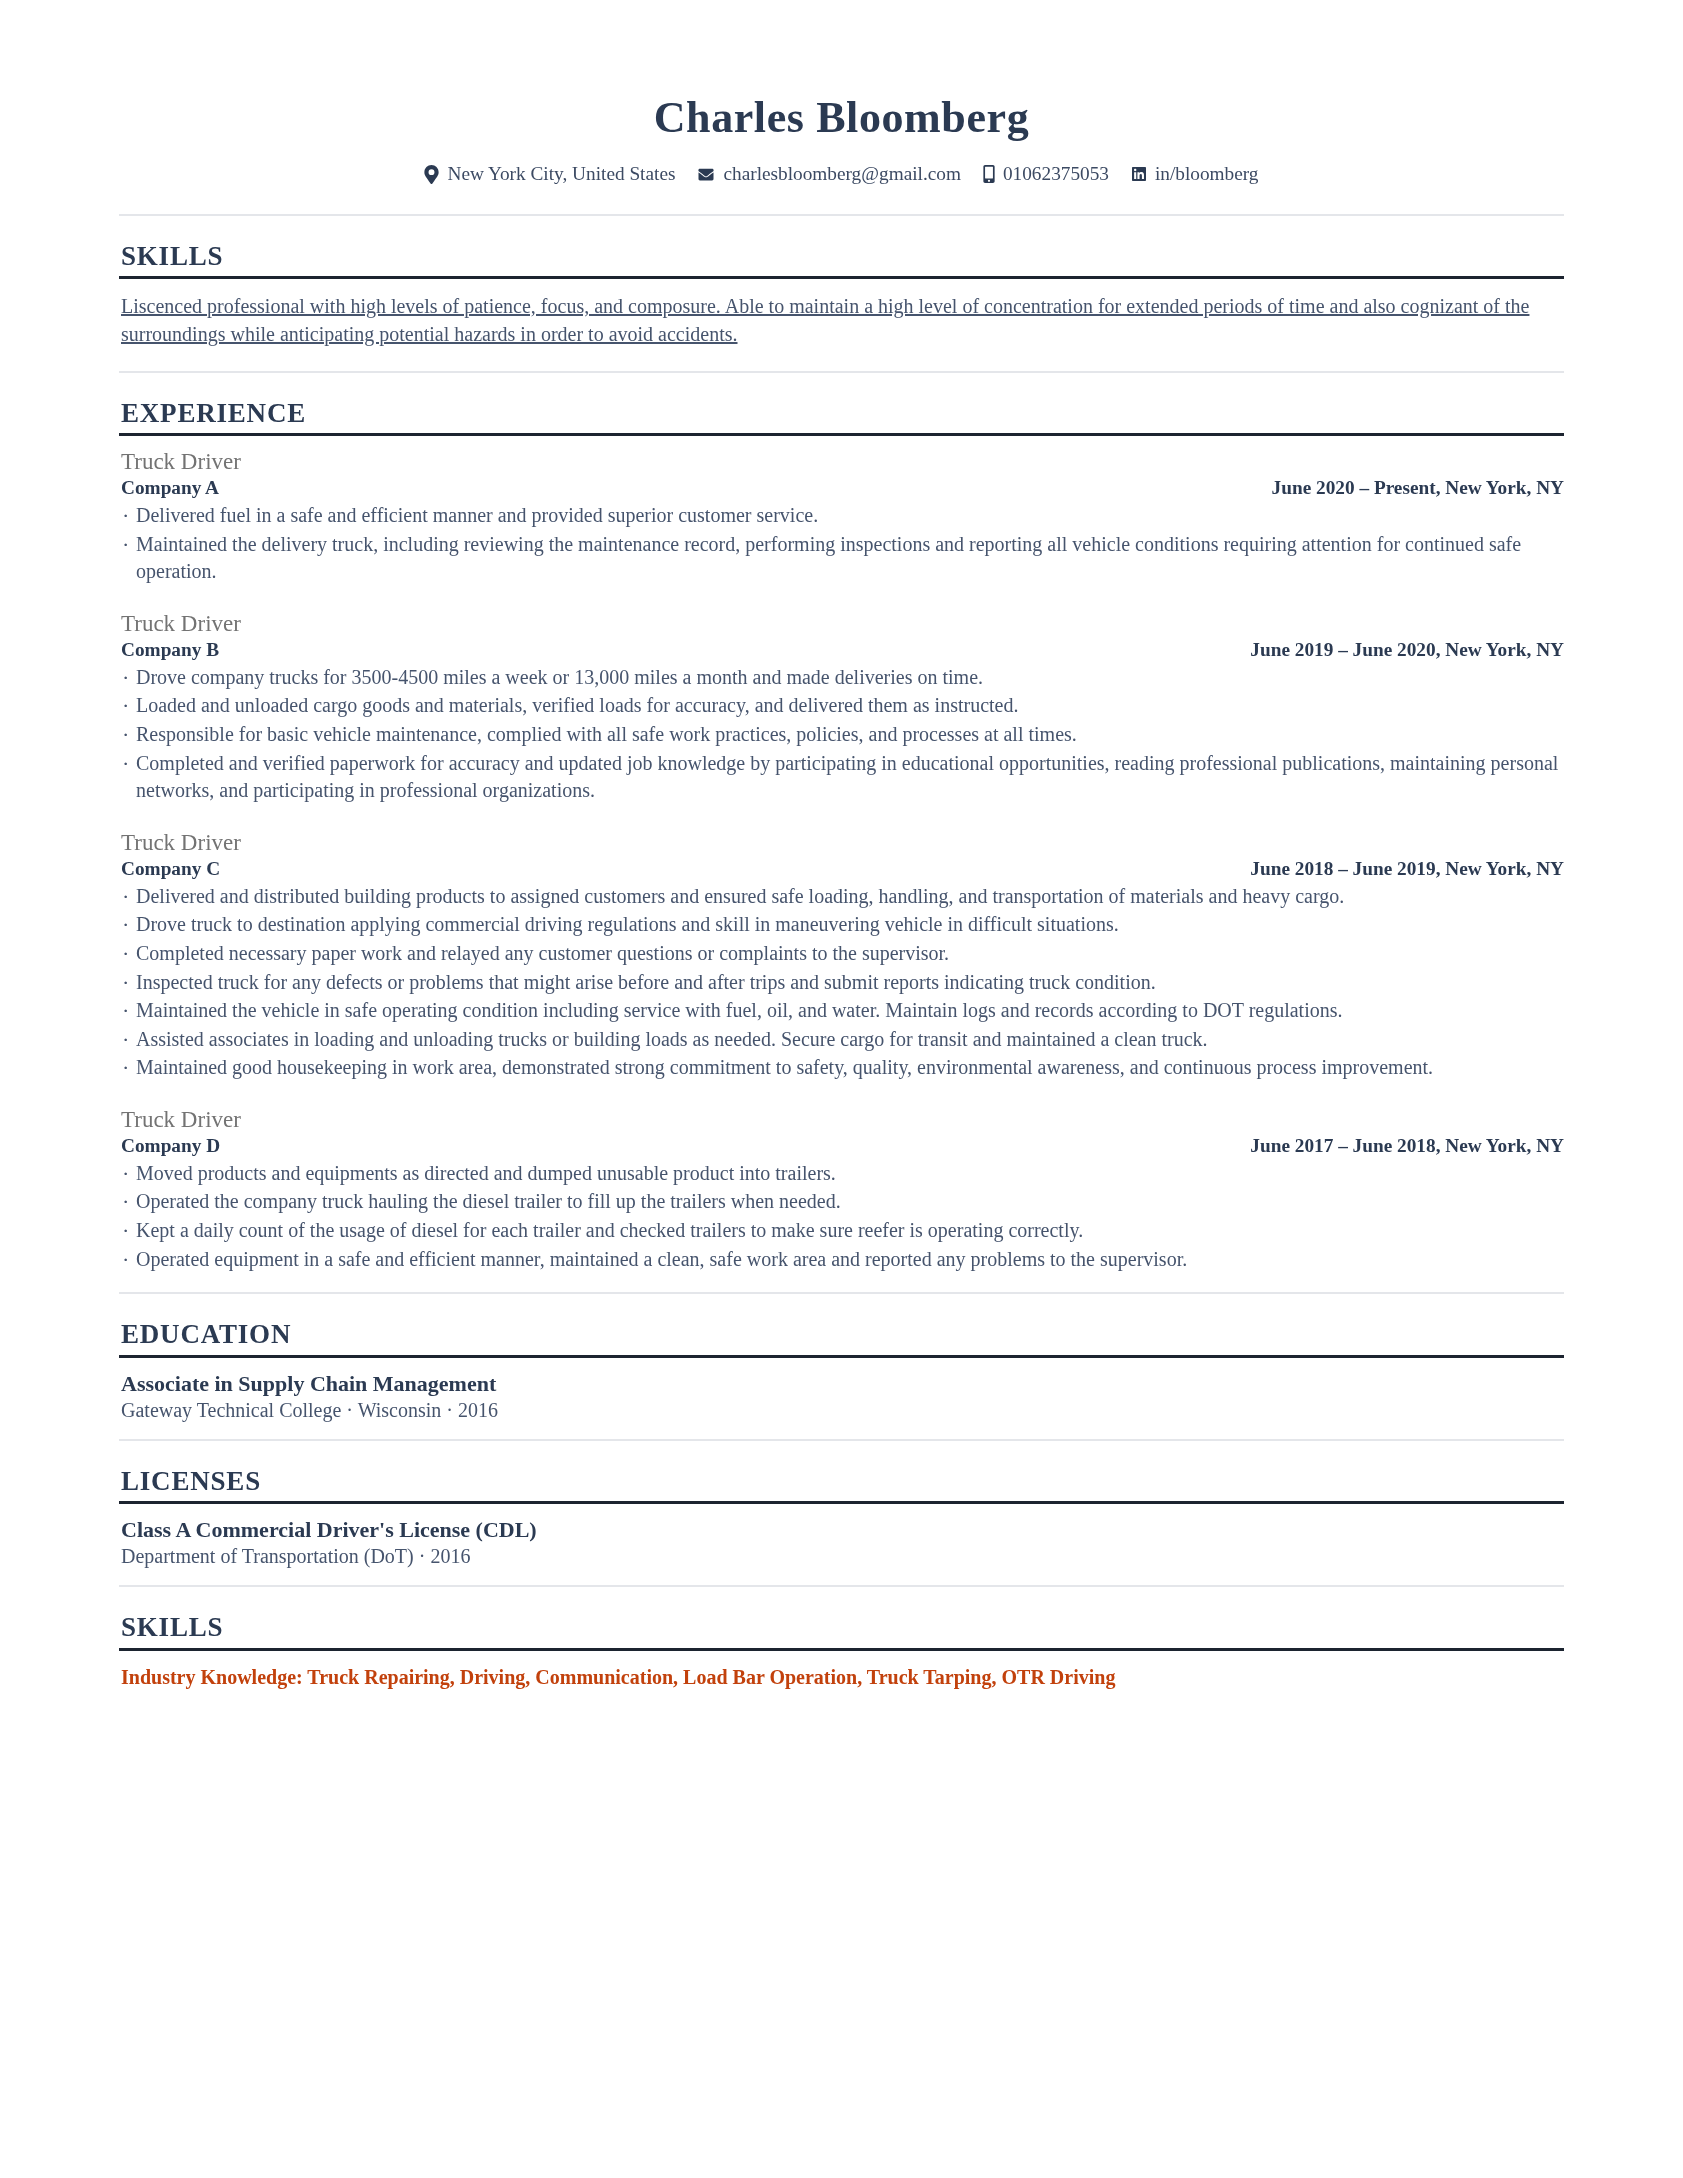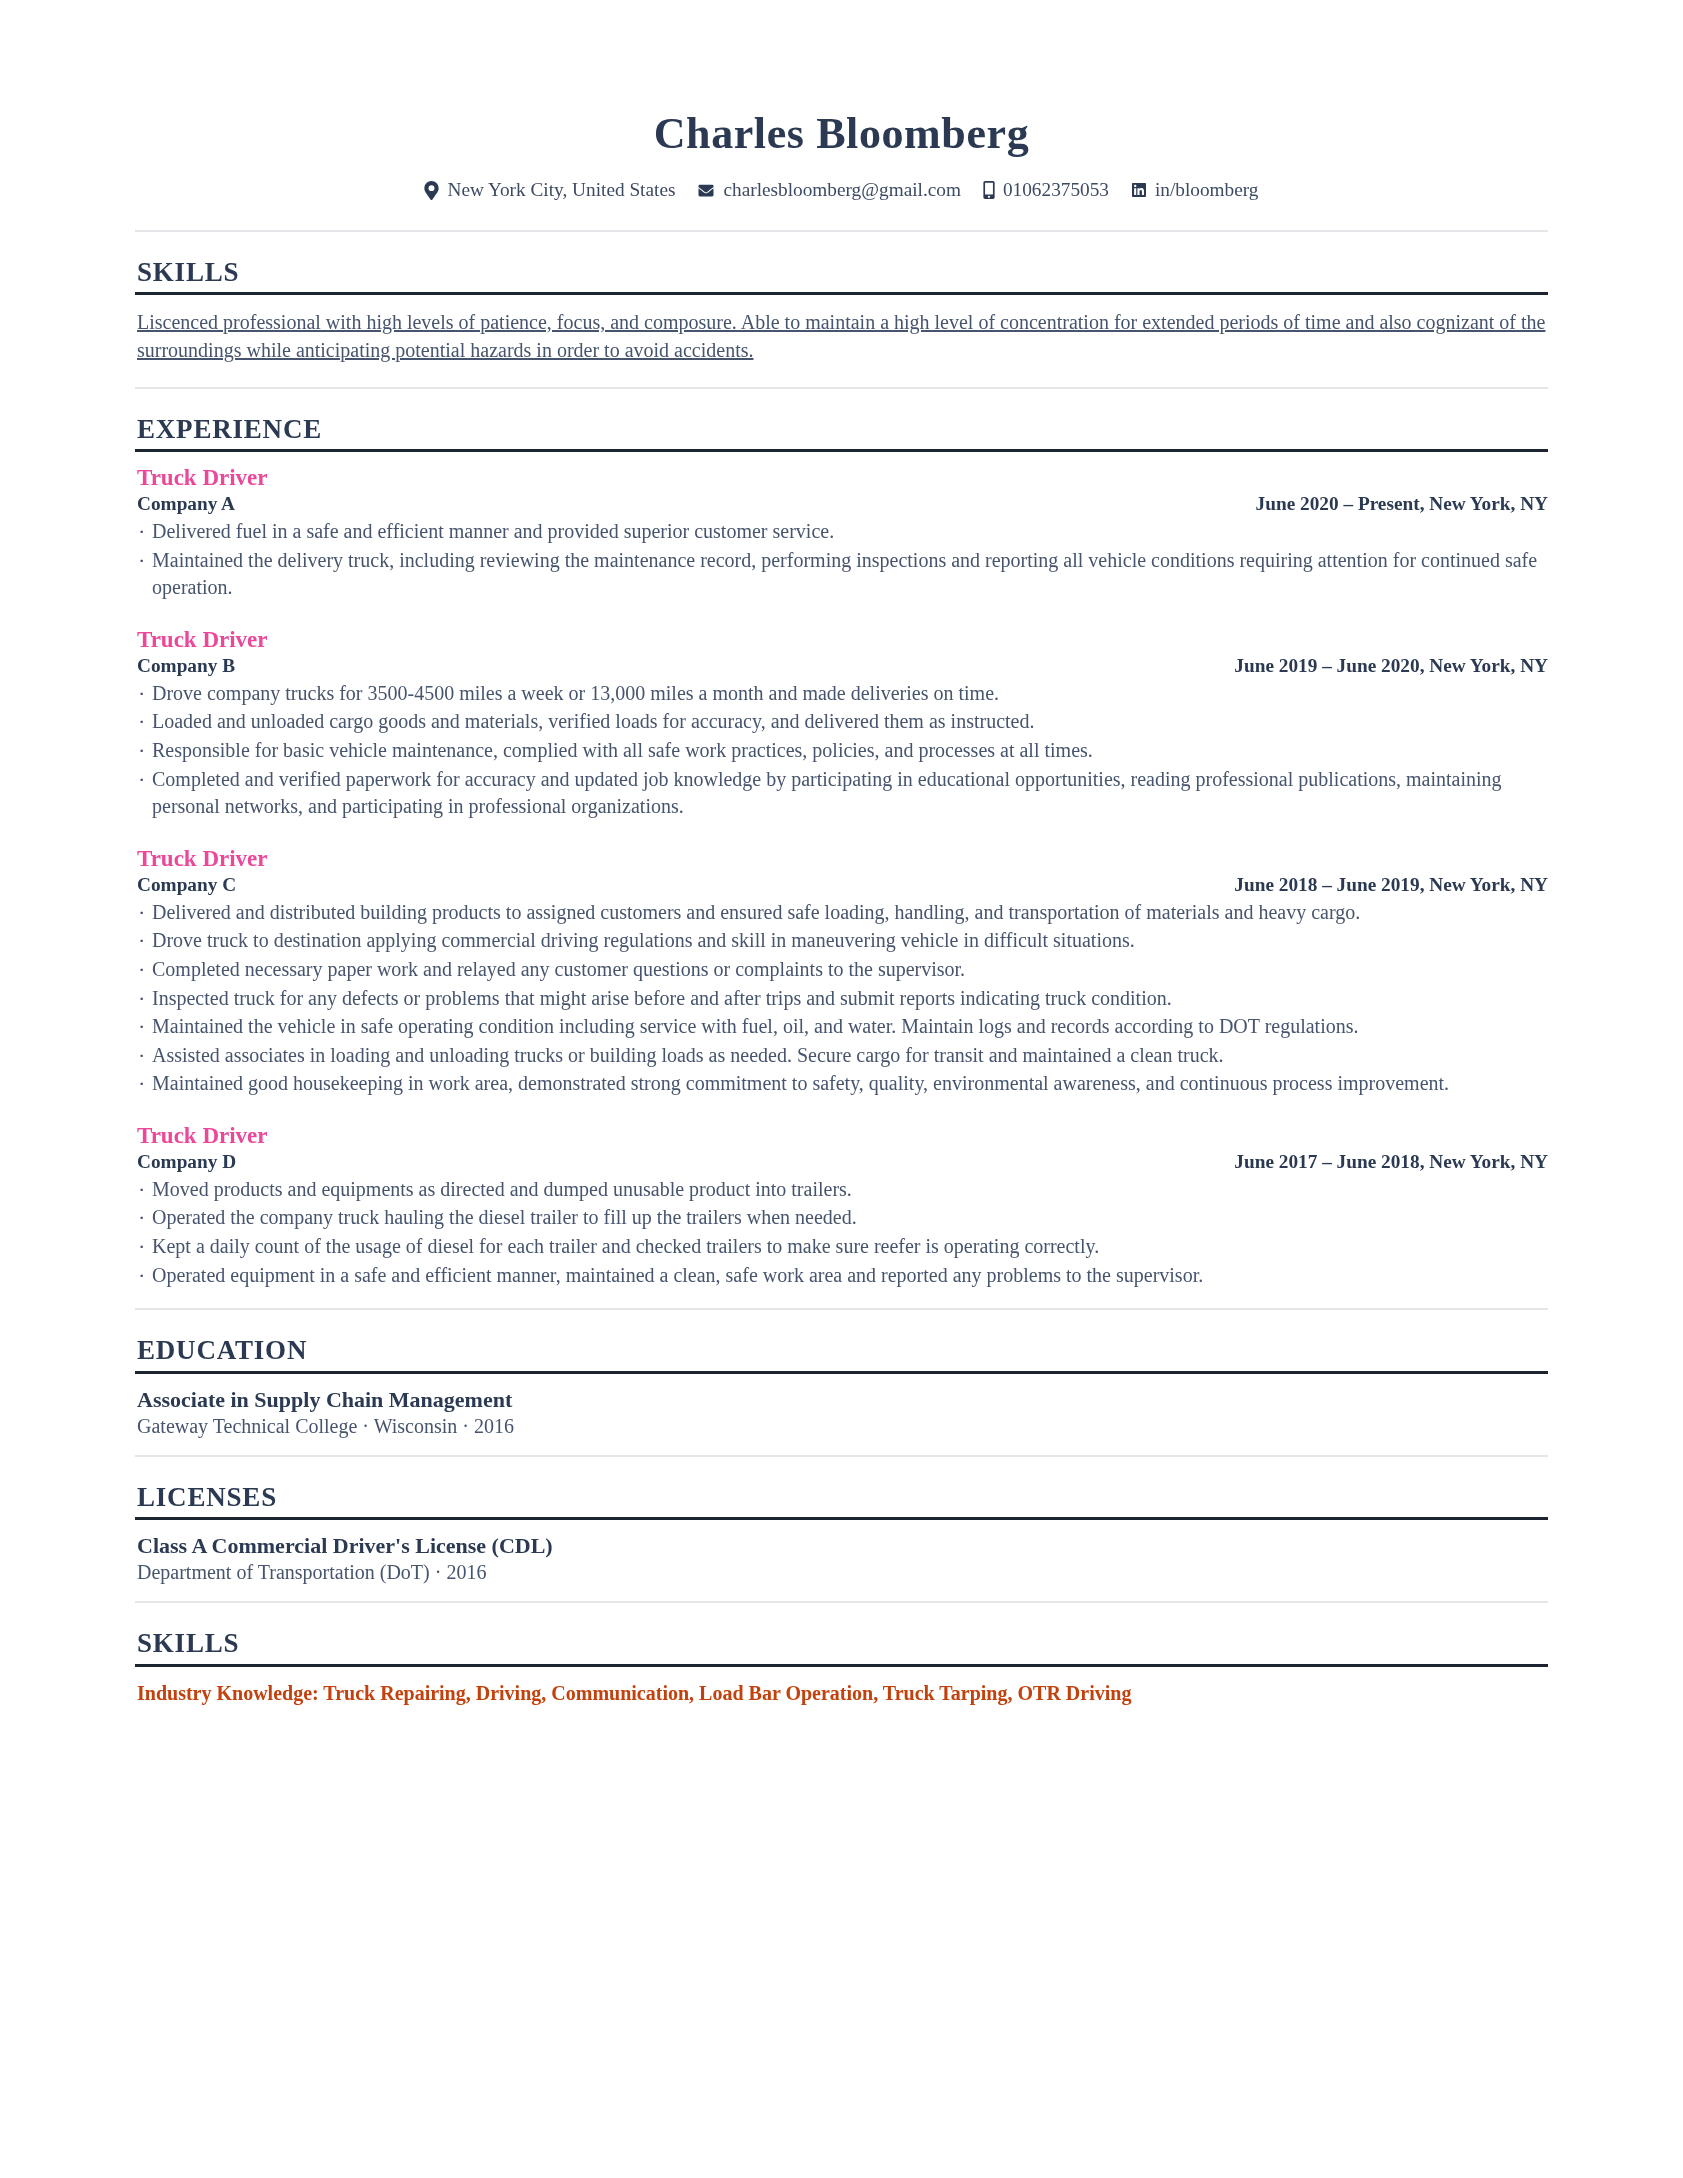--- a/index.html
+++ b/index.html
@@ -12,21 +12,21 @@
     height: 2178px;
     font-family: "Liberation Serif", "DejaVu Serif", serif;
     color: #33415a;
     -webkit-font-smoothing: antialiased;
   }
   .page {
     position: relative;
     width: 1683px;
     height: 1768px;
     box-sizing: border-box;
-    padding: 16px;
+    padding: 0;
     background: #fff;
   }
   .inner {
     padding: 94px 119px 0 119px;
   }
 
   
   .name {
     text-align: center;
     font-size: 44px;
@@ -94,22 +94,22 @@
     margin: 0 0 22px 2px;
     max-width: 1416px;
     text-decoration: underline;
   }
 
   
   .job { margin-bottom: 25px; }
   .job:last-child { margin-bottom: 19px; }
   .job-title {
     font-size: 23px;
-    font-weight: bold;
-    color: #ec4899;
+    font-weight: normal;
+    color: #737373;
     margin: 0 0 2px 2px;
     line-height: 1.12;
   }
   .job-meta {
     display: flex;
     justify-content: space-between;
     align-items: baseline;
     margin: 0 0 3px 2px;
   }
   .job-company {

